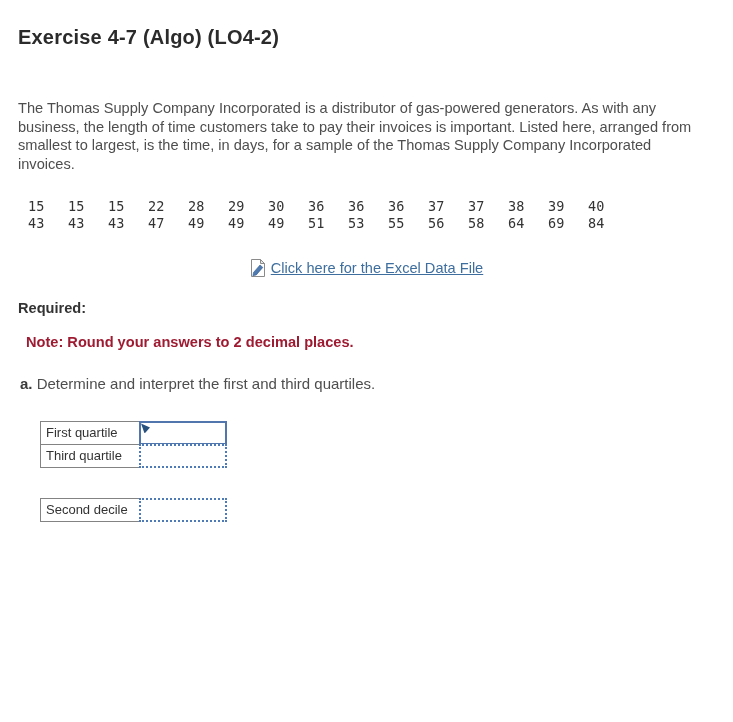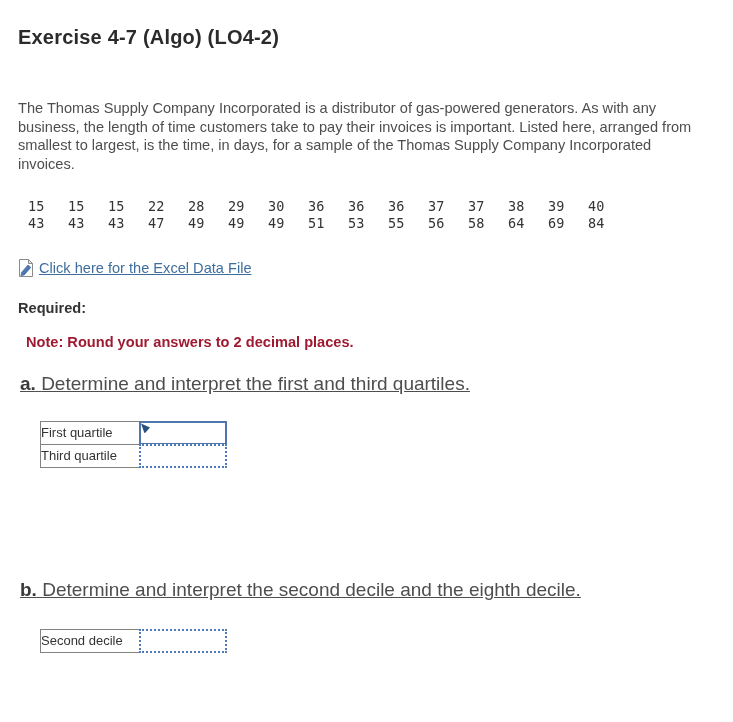--- a/index.html
+++ b/index.html
@@ -21,54 +21,54 @@
   }
 
   .numbers{
     margin:25px 0 10px 10px;
     font-family:"DejaVu Sans Mono", monospace;
     font-size:13.5px;line-height:17px;color:#333333;
   }
   .num-row{white-space:nowrap;}
   .num-cell{display:inline-block;width:40px;}
 
-  .excel-link-row{margin:27px 0 0 0;display:flex;align-items:center;}
+  .excel-link-row{margin:27px 0 0 0;display:flex;align-items:center;justify-content:center;}
   .excel-link{
     display:flex;align-items:center;gap:3px;
     text-decoration:none;cursor:pointer;
   }
   .excel-link .link-text{
     font-size:14.6px;color:#3e6e9e;text-decoration:underline;padding-left:2px;
   }
   .excel-icon{display:inline-block;width:16px;height:18px;}
 
   .required-heading{
     margin:22px 0 15px 0;
     font-size:14.6px;font-weight:bold;color:#333333;line-height:18.5px;
   }
   .required-note{
     margin:8px;
     font-size:14.6px;font-weight:bold;color:#9e1b32;line-height:18.5px;
   }
 
   .part-sentence{
-    font-size:19px;color:#4e4e4e;line-height:18px;text-decoration:underline;
+    font-size:15px;color:#4e4e4e;line-height:18px;
   }
   .part-a-sentence{margin:24px 0 0 2px;}
   .part-b-sentence{margin:113px 0 0 2px;}
   .part-prefix{font-weight:bold;color:#3a3a3a;}
 
   .answer-table{margin:28px 0 0 22px;}
   .answer-table.table-b{margin-top:30px;}
   .answer-row{display:flex;height:24px;}
   .answer-row + .answer-row{margin-top:-1px;}
   .answer-label{
     box-sizing:border-box;width:100px;height:24px;
     border:1px solid #838383;background:#ffffff;
-    font-size:13px;color:#333333;line-height:22px;
+    font-size:13px;color:#333333;line-height:22px;padding-left:5px;
   }
   .answer-cell{
     position:relative;box-sizing:border-box;
     width:88px;height:24px;margin-left:-1px;background:#ffffff;
   }
   .answer-cell.active{border:2px solid #5076ad;}
   .answer-cell.pending{border:2px dotted #4d7ab8;}
   .cell-marker{
     position:absolute;top:0;left:0;width:9px;height:10px;
     background:#28517e;
@@ -122,21 +122,20 @@
       </div>
     </div>
     <div class="answer-row">
       <div class="answer-label">Third quartile</div>
       <div class="answer-cell pending">
         <input class="answer-input" value="" style="">
       </div>
     </div>
   </div>
 
-  <p class="part-sentence part-b-sentence"><span class="part-prefix">b.</span> <span>Determine and interpret the second decile and the eighth decile.</span></p>
 
   <div class="answer-table table-b">
     <div class="answer-row">
       <div class="answer-label">Second decile</div>
       <div class="answer-cell pending">
         <input class="answer-input" value="" style="">
       </div>
     </div>
   </div>
 

